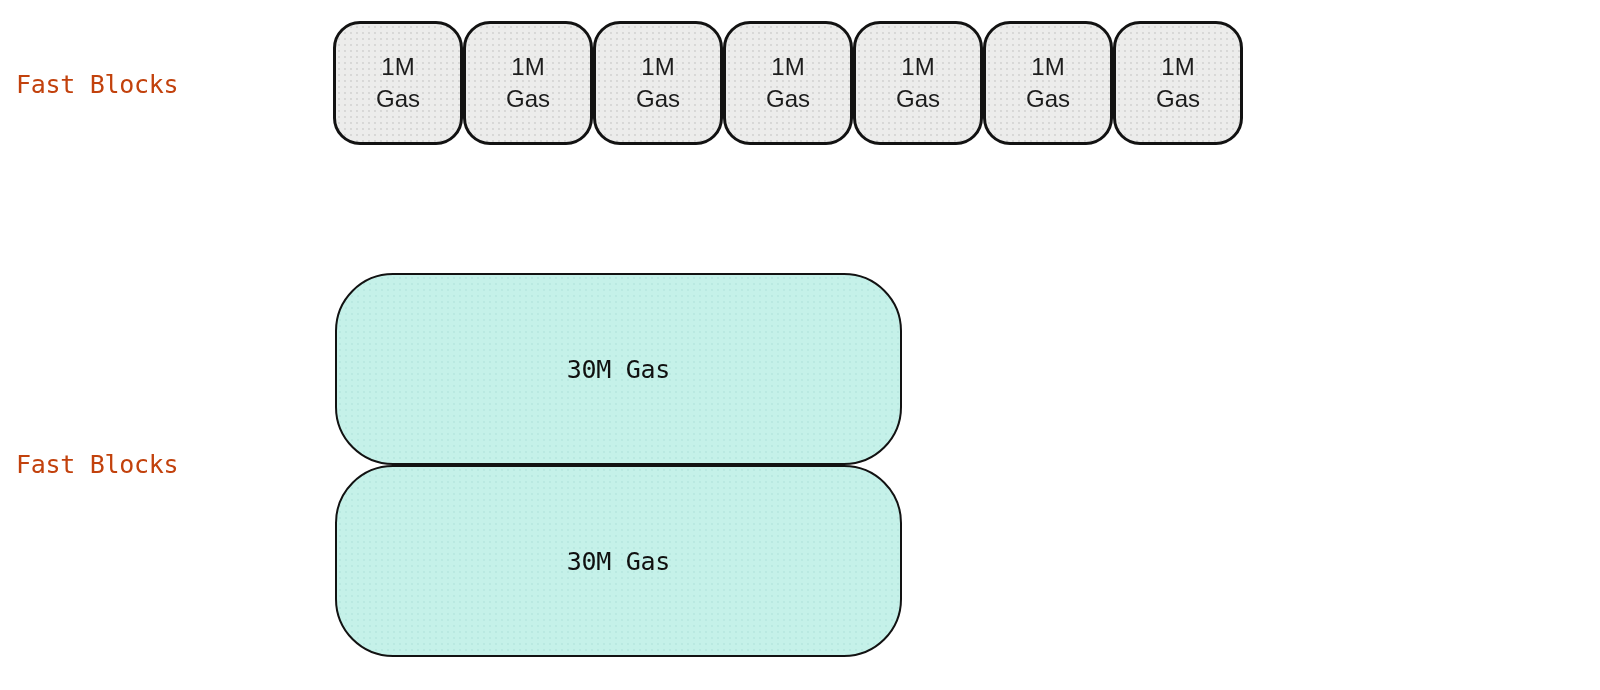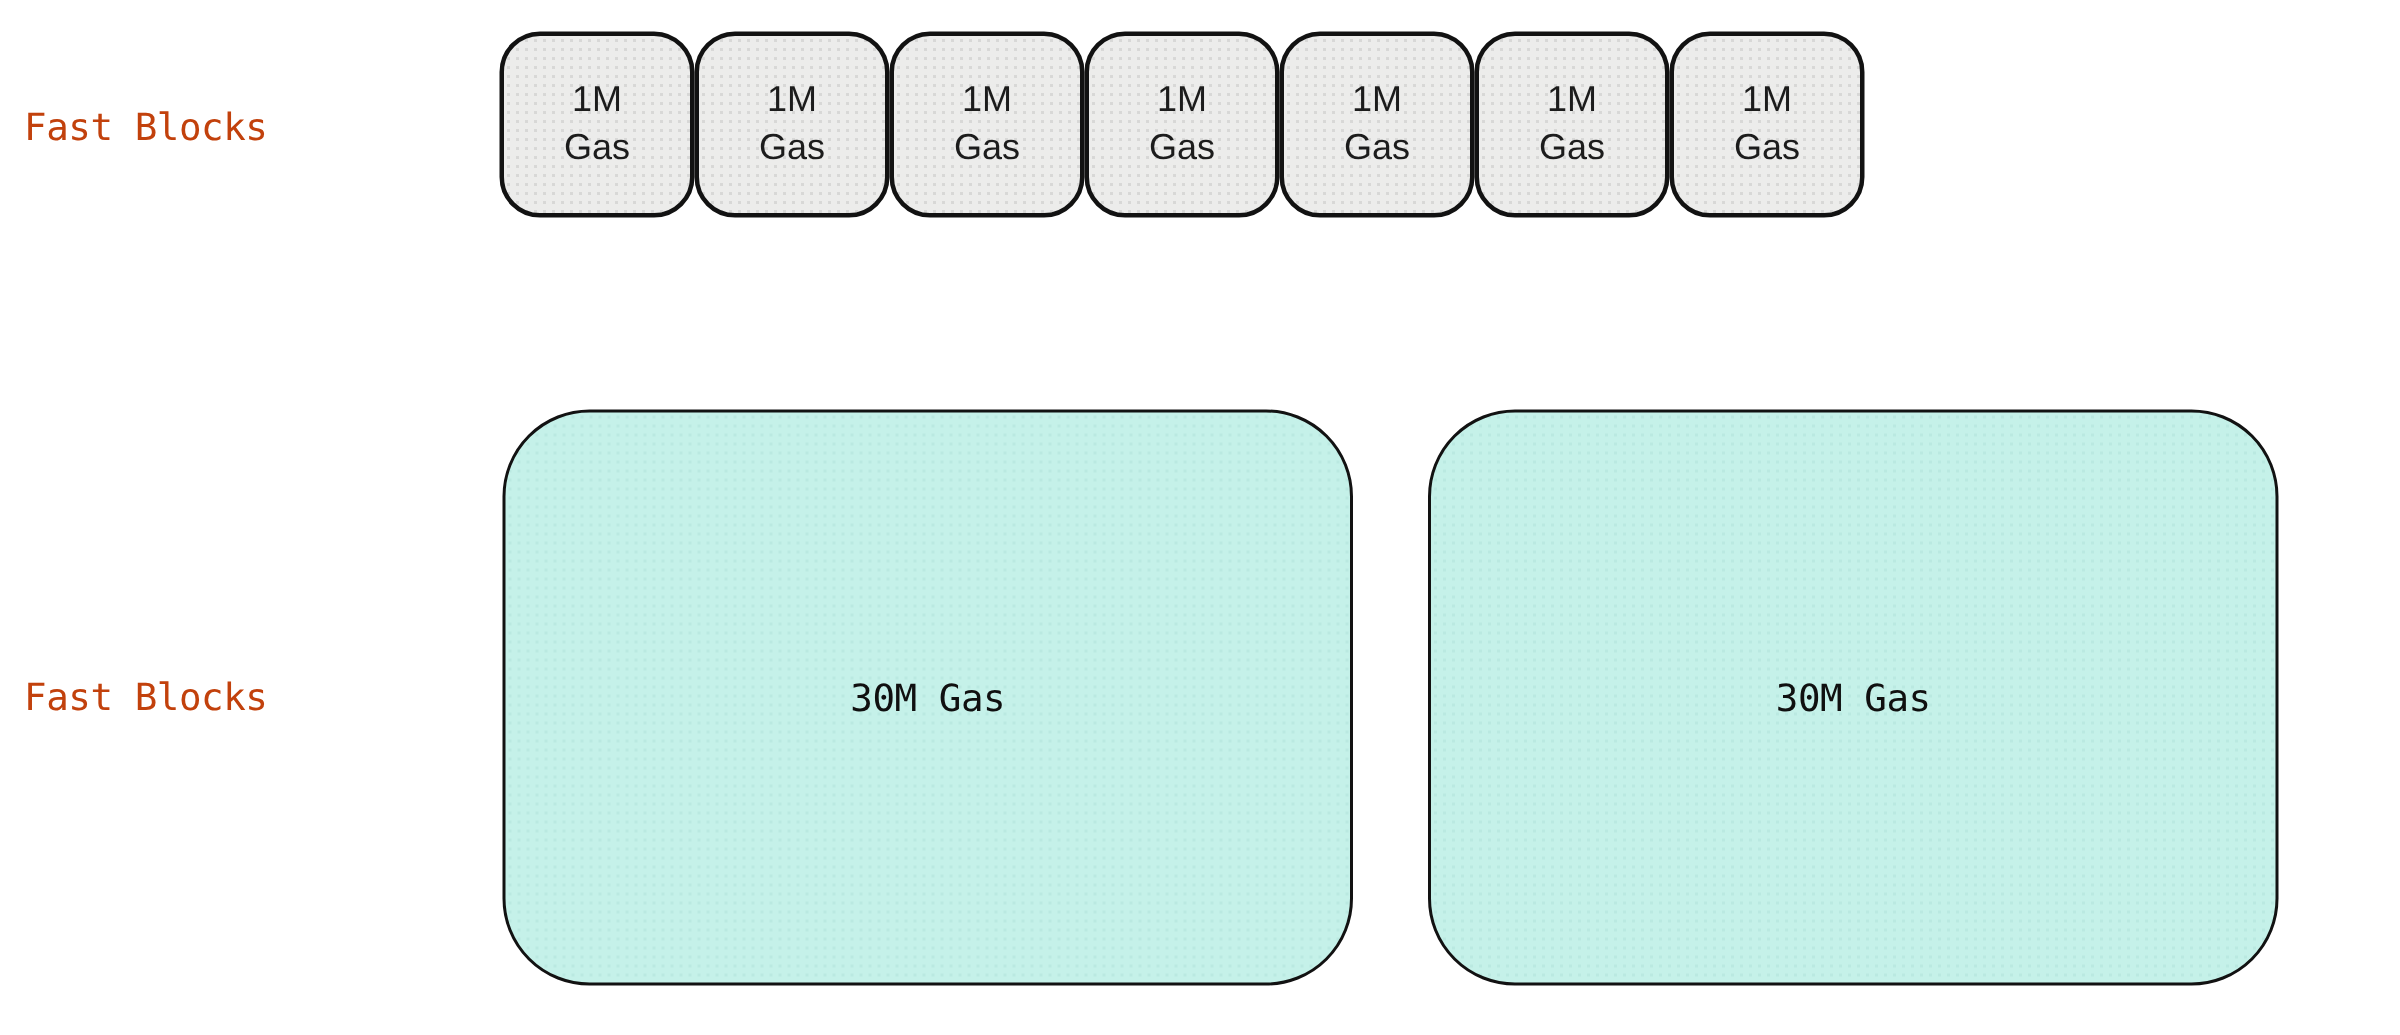--- a/index.html
+++ b/index.html
@@ -61,20 +61,21 @@
     text-align: center;
   }
   .slow-blocks {
     position: absolute;
     left: 335px;
     top: 273px;
     width: 1184px;
     height: 384px;
     display: flex;
     justify-content: space-between;
+    flex-direction: column;
   }
   .slow-block {
     box-sizing: border-box;
     width: 567px;
     height: 384px;
     background-color: var(--slow-block-fill, #c5f1e9);
     background-image: radial-gradient(rgba(40,130,120,0.07) 1px, rgba(0,0,0,0) 1.1px);
     background-size: 6px 6px;
     border: 2.5px solid var(--stroke, #121212);
     border-radius: 58px;

